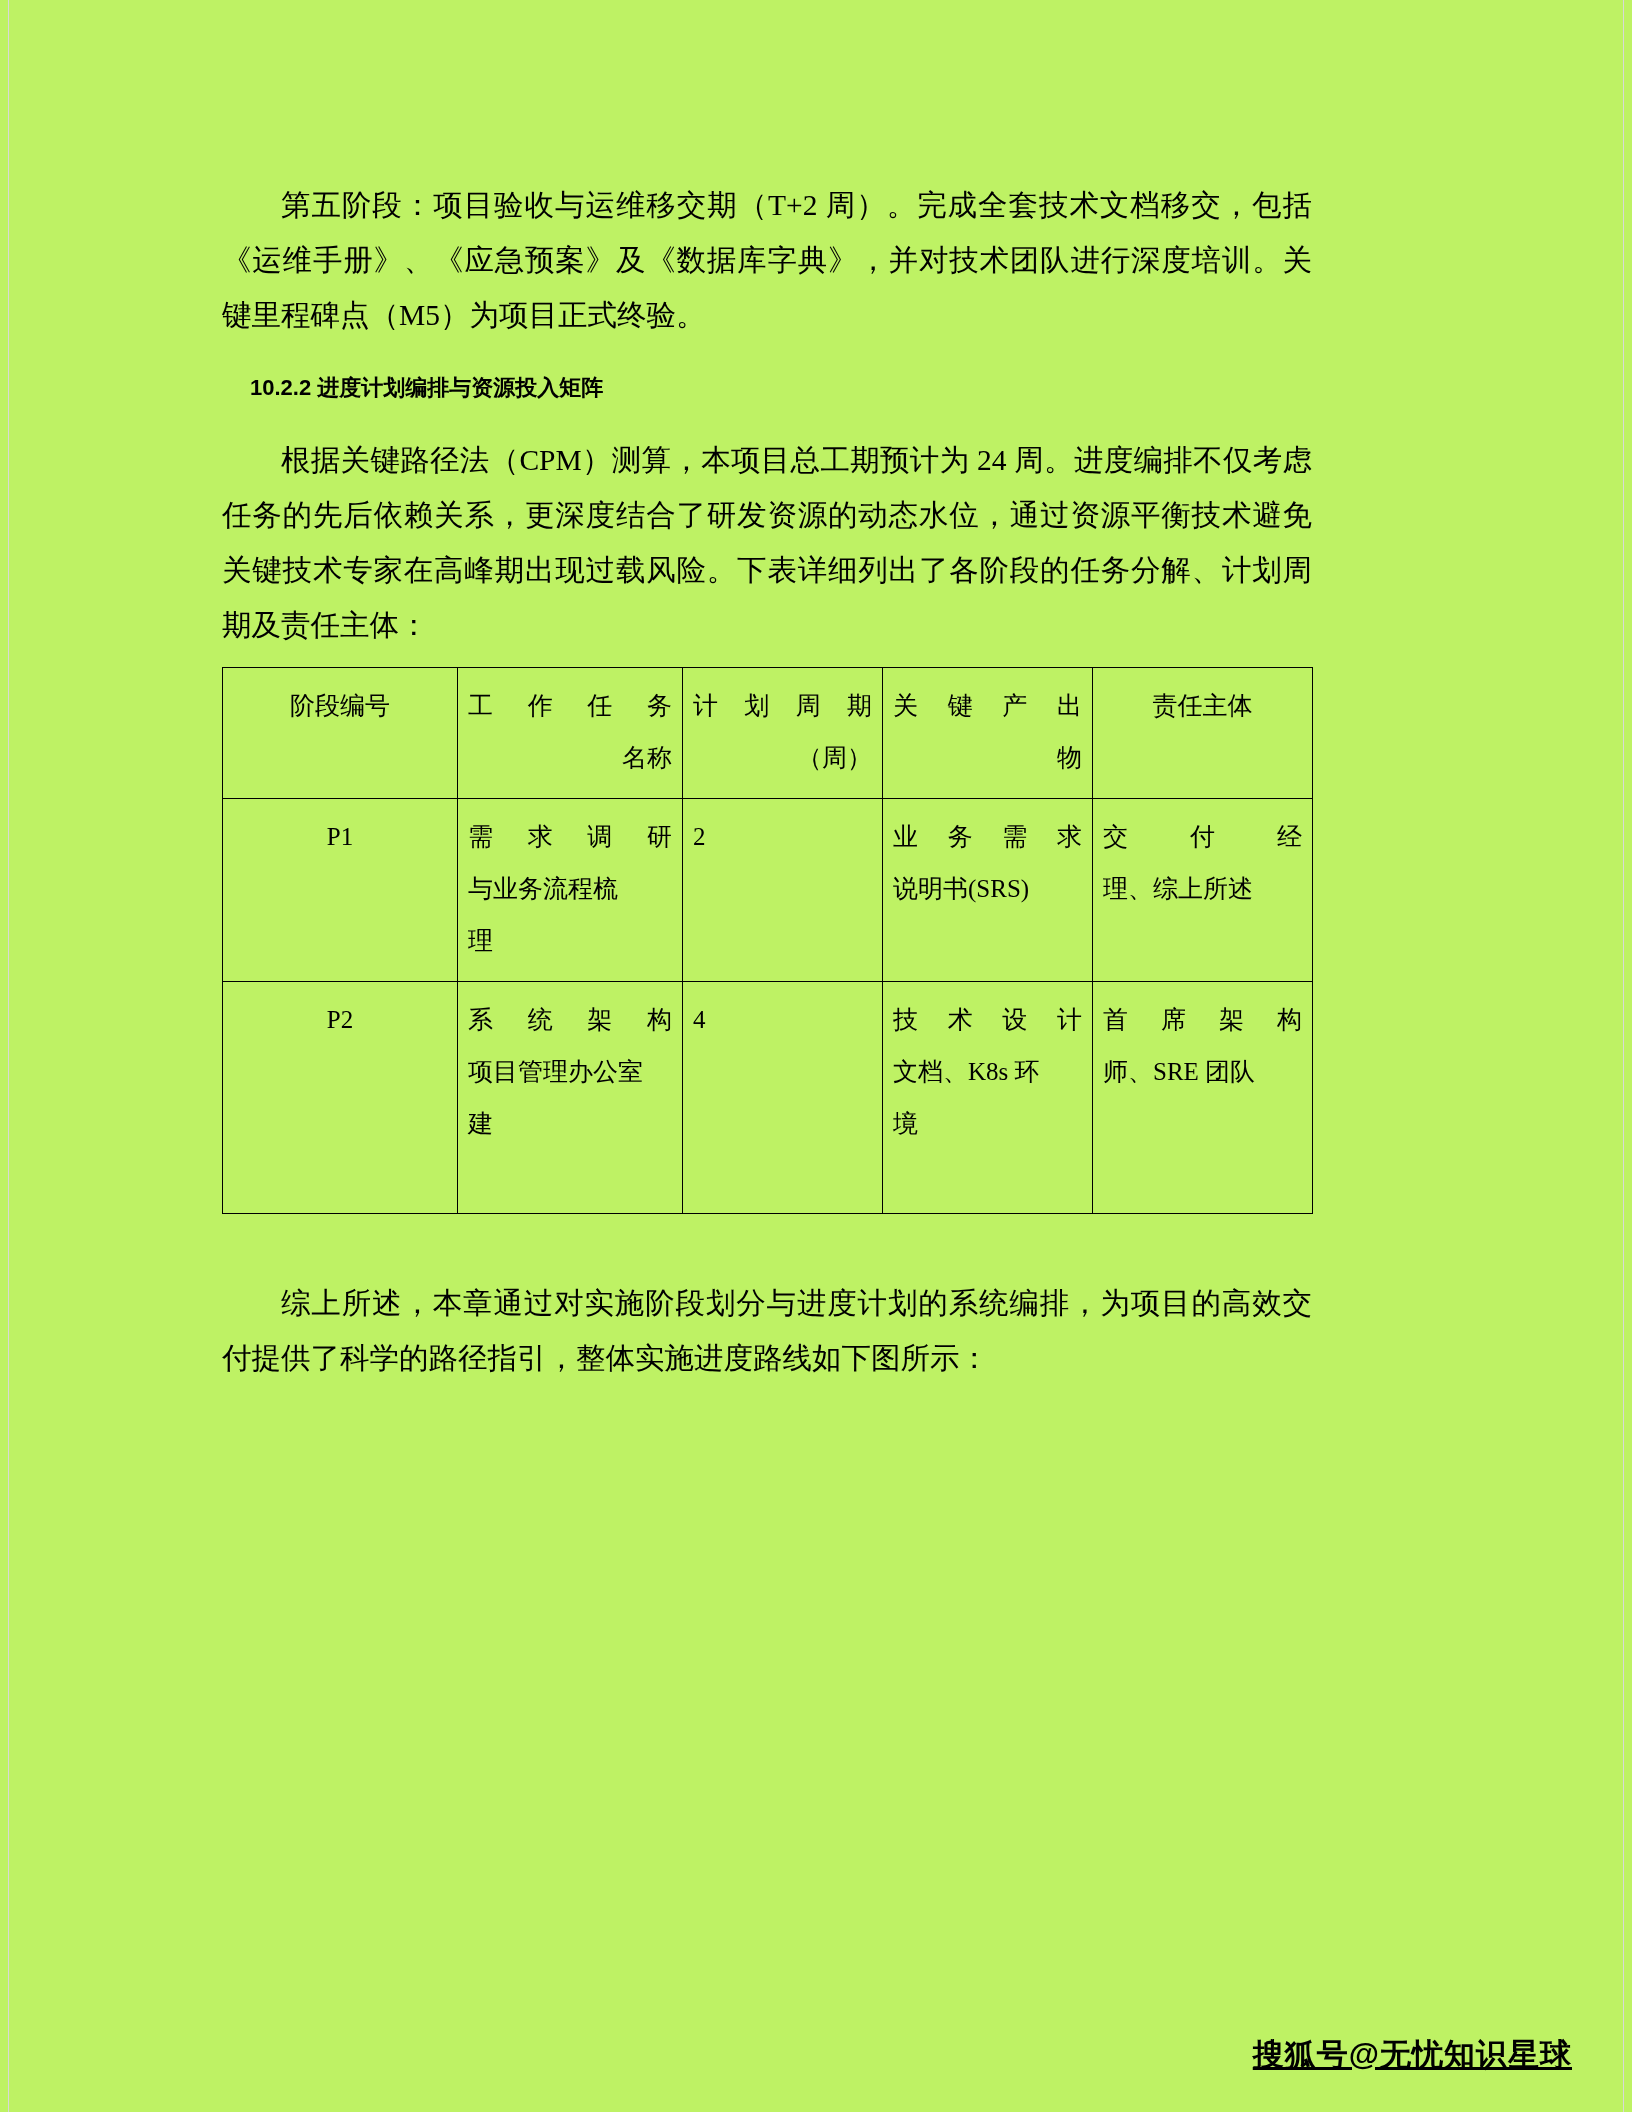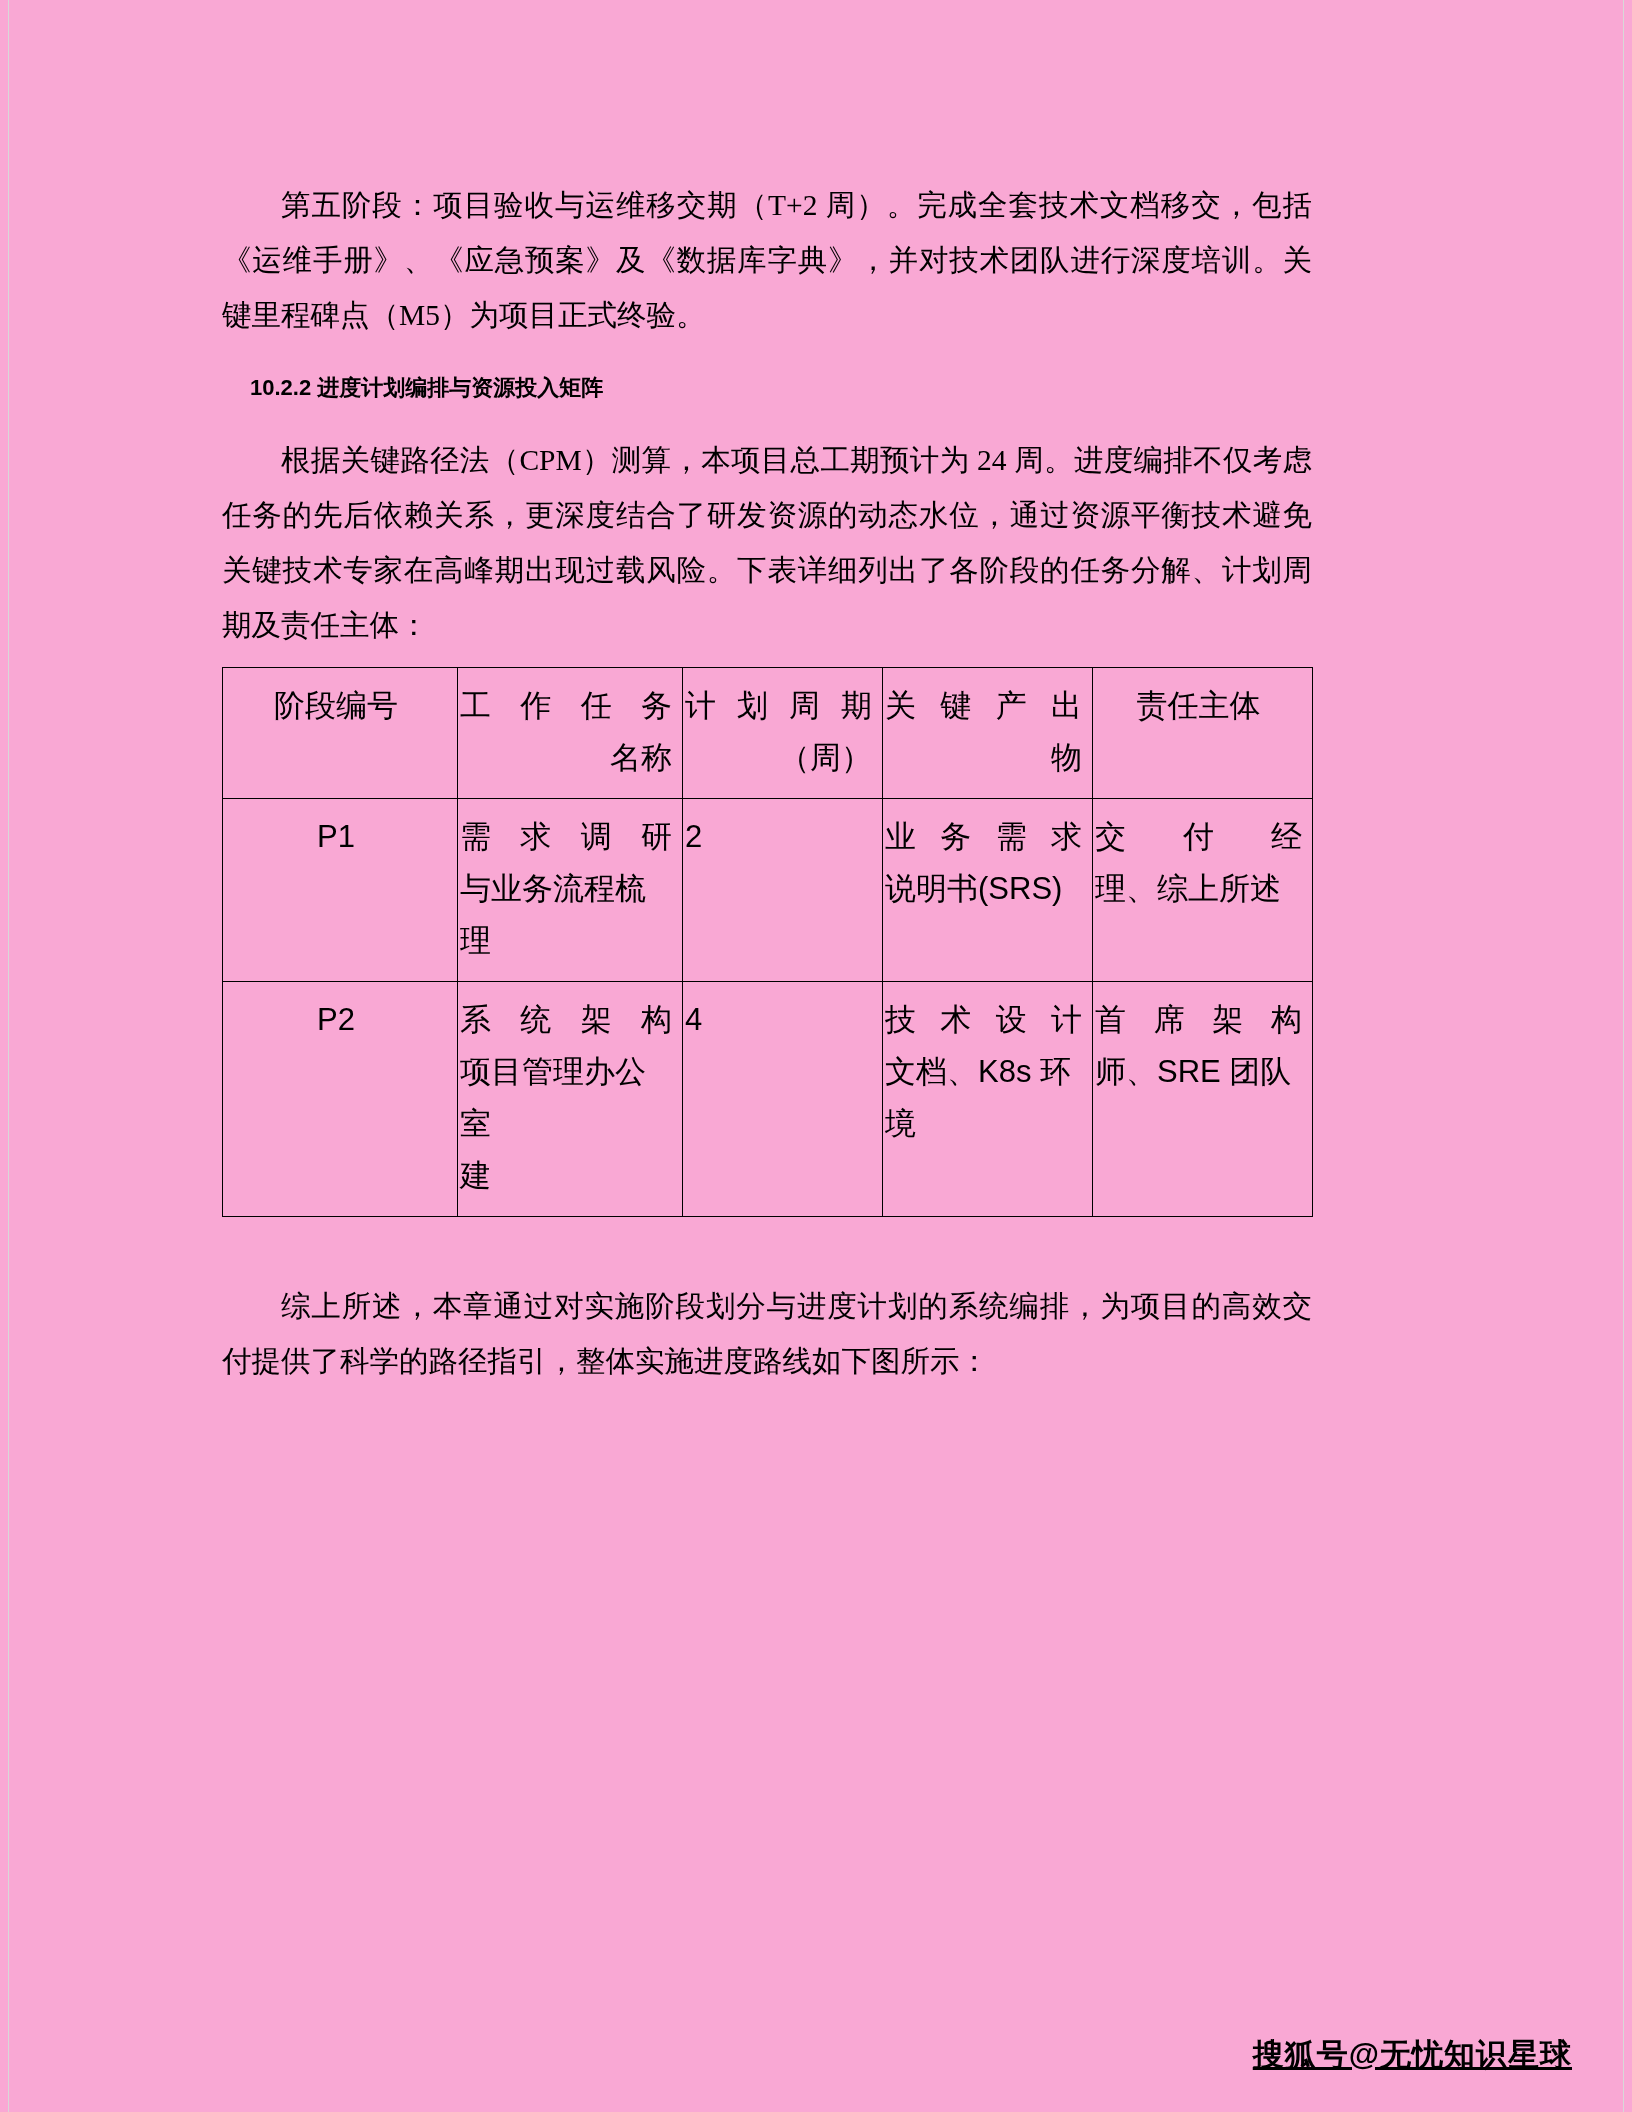--- a/index.html
+++ b/index.html
@@ -16,21 +16,21 @@
     color: #000000;
     overflow: hidden;
   }
 
   .page {
     position: absolute;
     left: 0;
     top: 0;
     width: 1632px;
     height: 2112px;
-    background: #f9a8d4;
+    background: #bef264;
   }
 
   
   .edge-left {
     position: absolute;
     left: 8px;
     top: 0;
     width: 1px;
     height: 2112px;
     background: #d8d8d8;
@@ -80,24 +80,24 @@
   
   table.wbs-table {
     border-collapse: collapse;
     width: 1090px;
     table-layout: fixed;
     margin: 0;
   }
   table.wbs-table td {
     border: 1.6px solid #000000;
     vertical-align: top;
-    padding: 12px 10px 14px 2px;
-    font-size: 31px;
+    padding: 12px 10px 14px 10px;
+    font-size: 25px;
     line-height: 52px;
-    font-family: Liberation Sans, sans-serif;
+    font-family: Liberation Serif, serif;
   }
   
   col.c1 { width: 235px; }
   col.c2 { width: 225px; }
   col.c3 { width: 200px; }
   col.c4 { width: 210px; }
   col.c5 { width: 220px; }
 
   td.center { text-align: center; }
 

